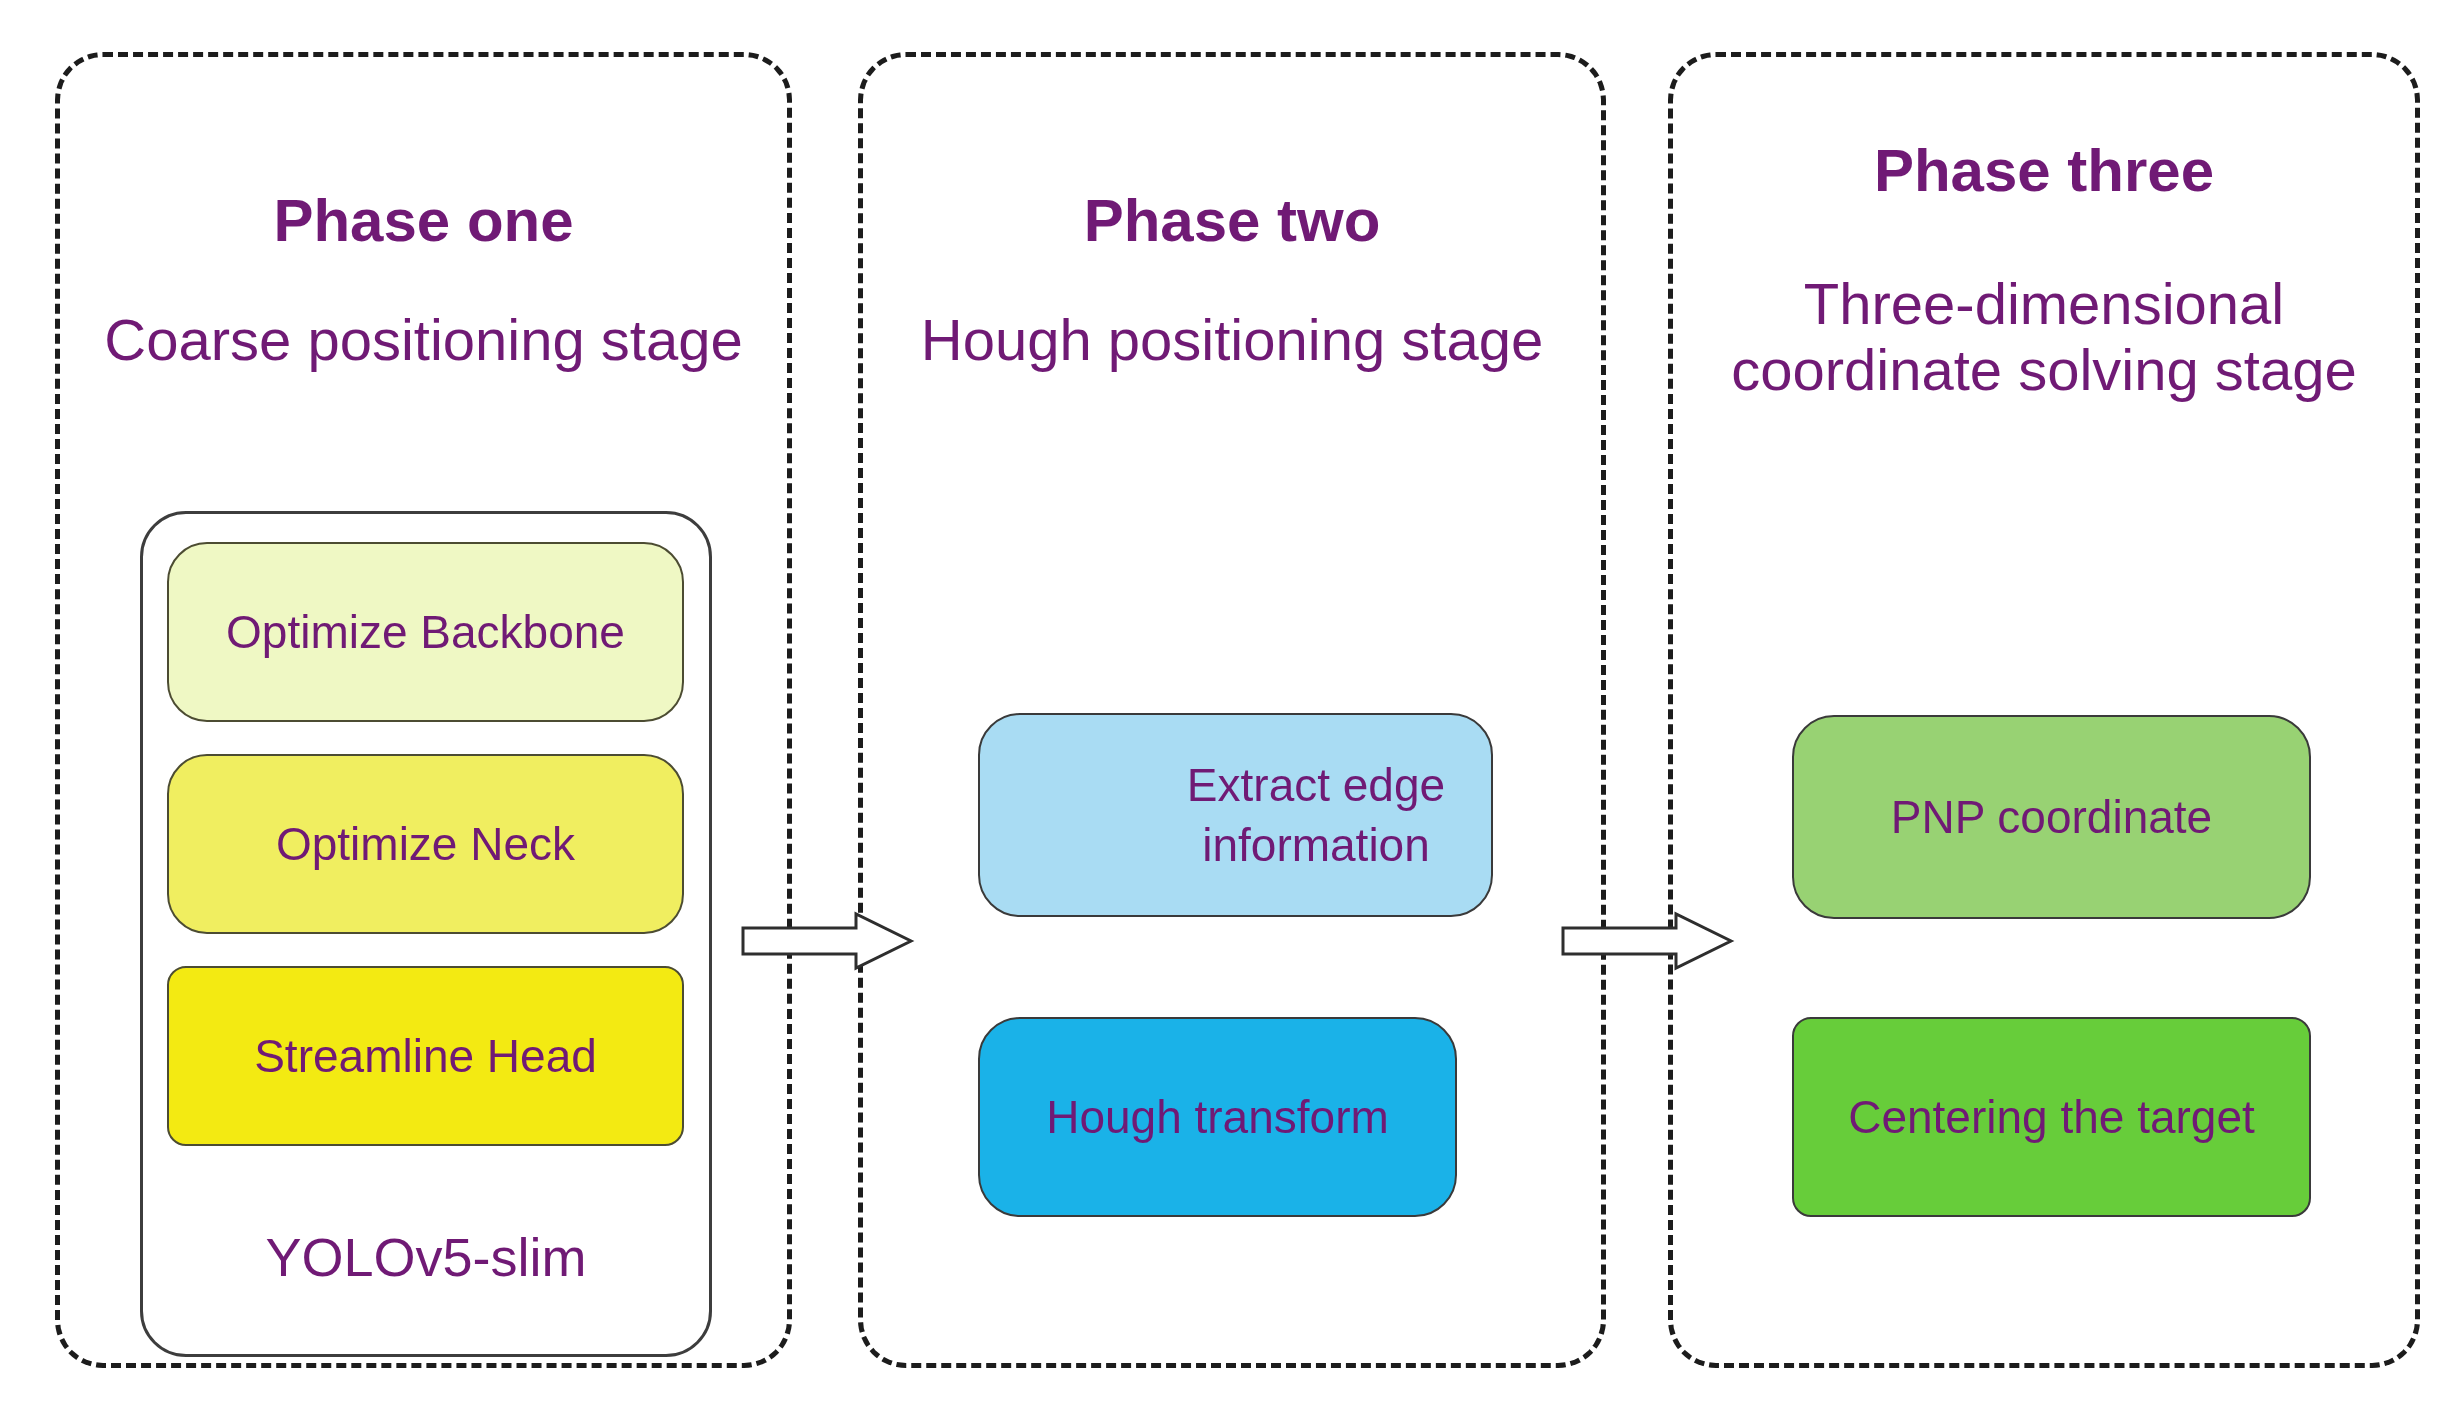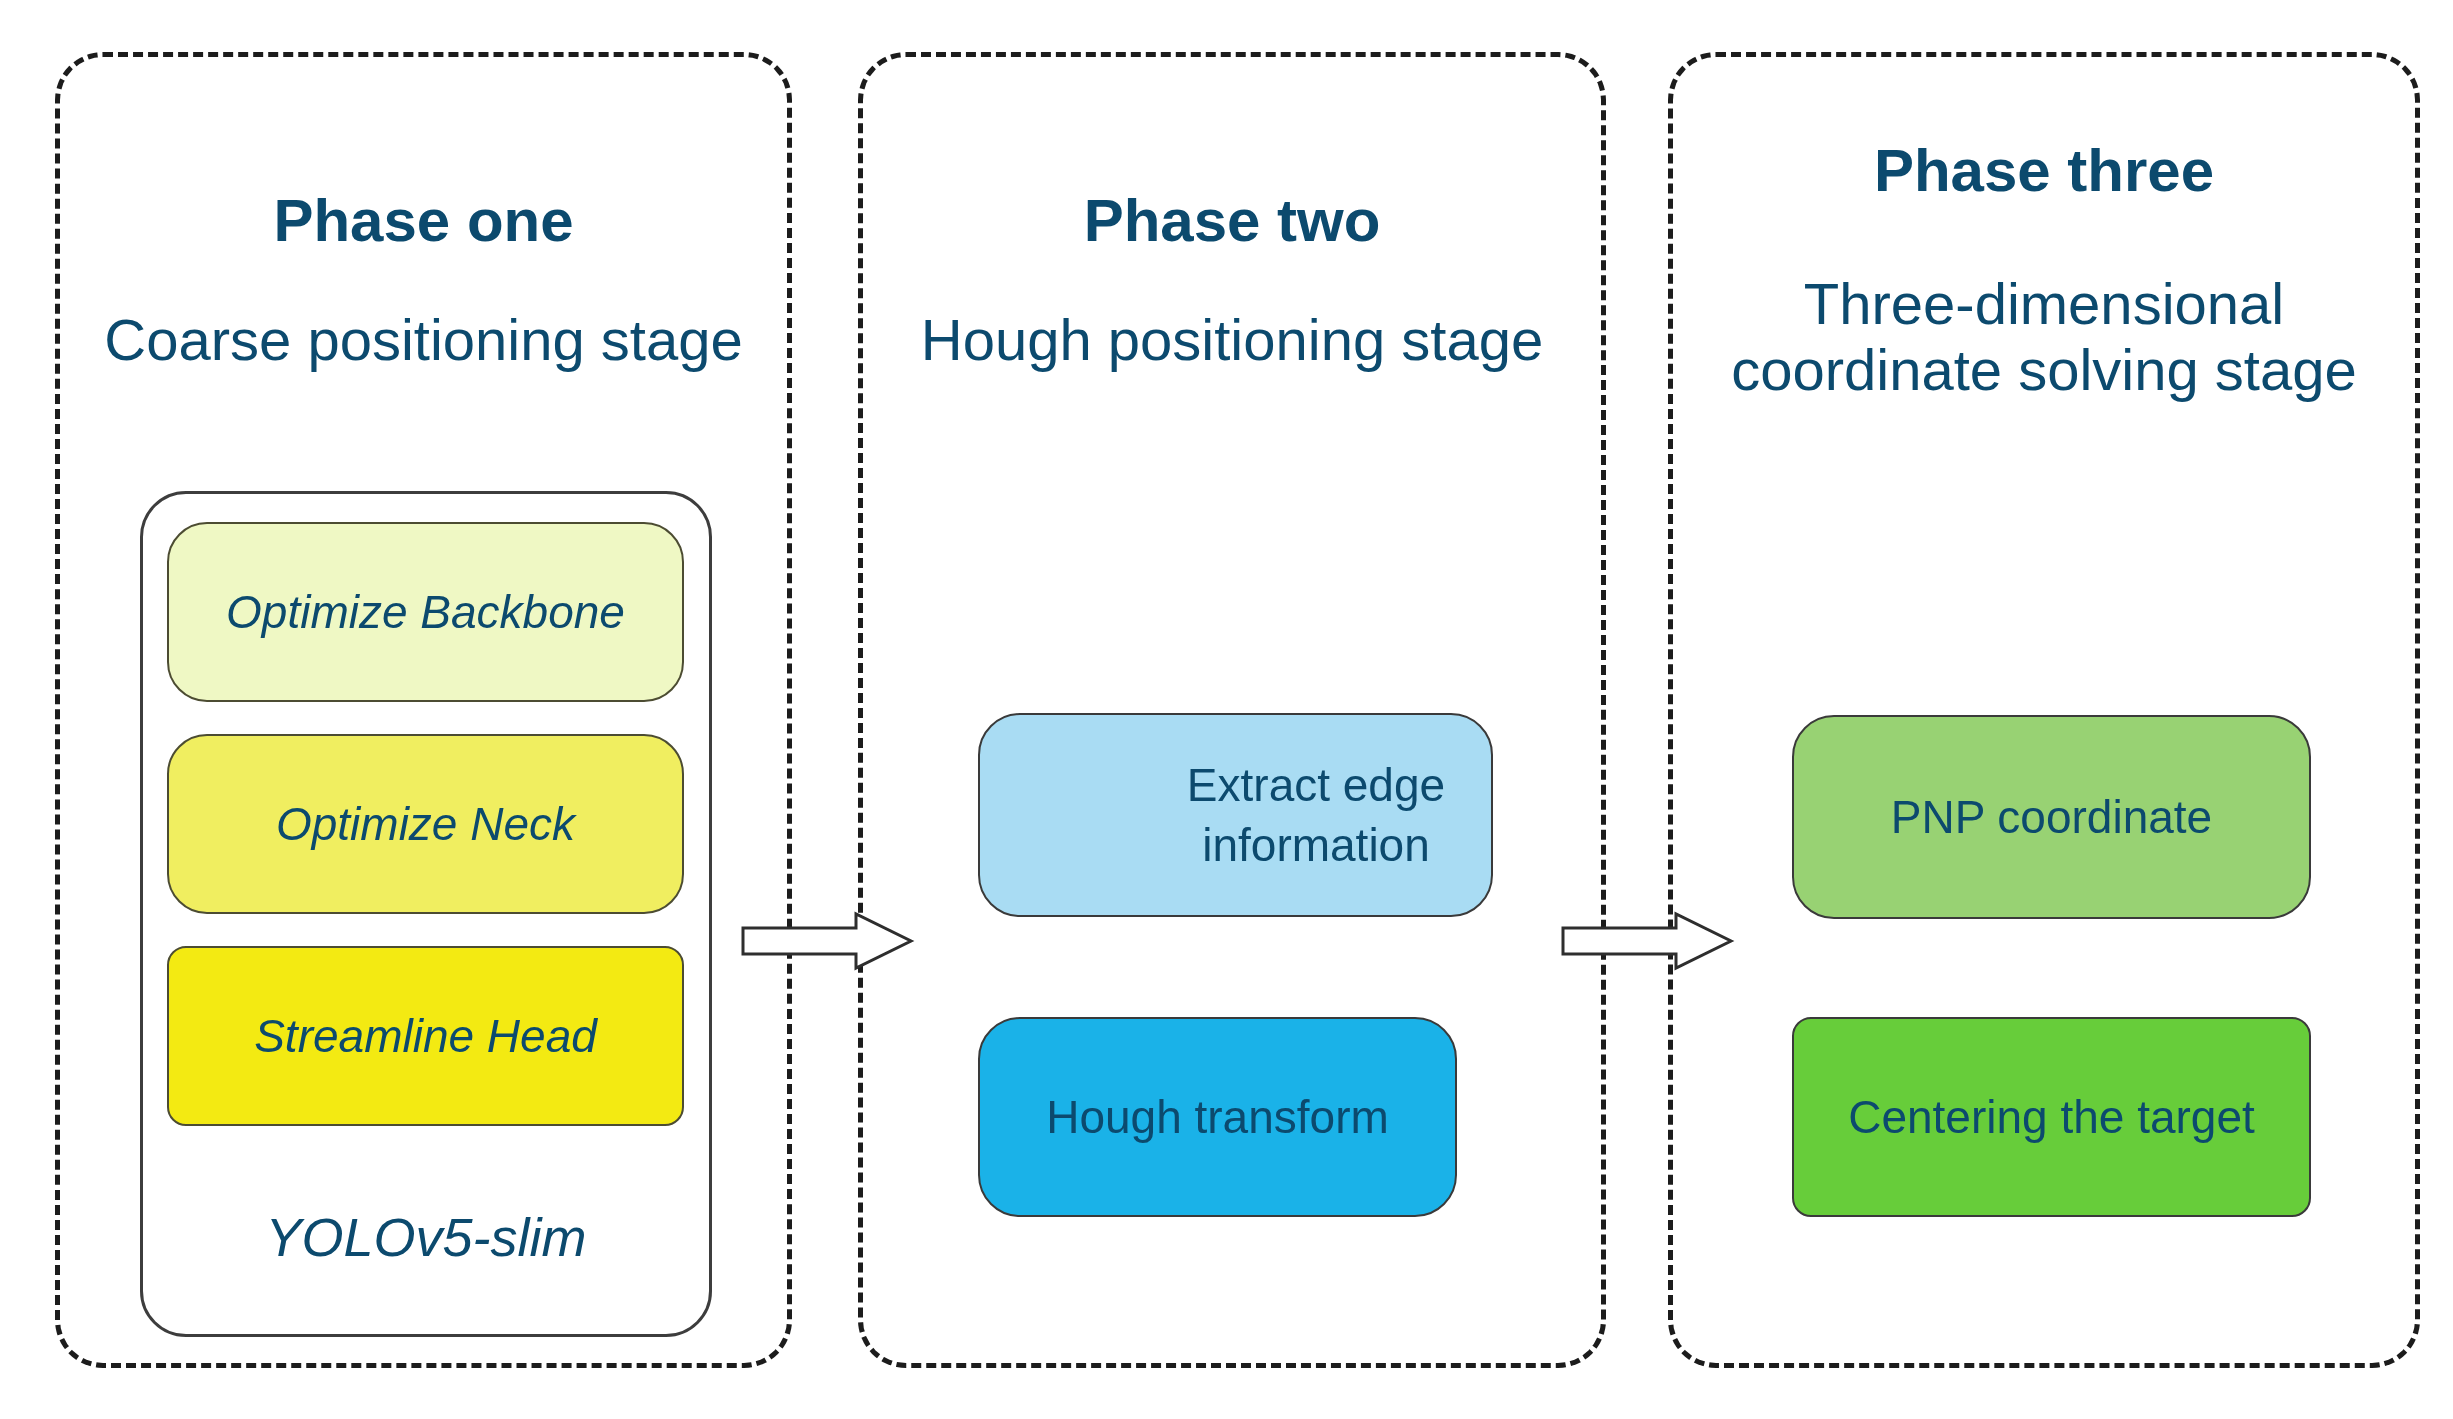--- a/index.html
+++ b/index.html
@@ -2,21 +2,21 @@
 <html><head>
 <meta charset="utf-8">
 <style>
   html, body { margin: 0; padding: 0; background: #ffffff; }
   .canvas {
     position: relative;
     width: 2453px;
     height: 1419px;
     background: #ffffff;
     font-family: "Liberation Sans", "DejaVu Sans", sans-serif;
-    color: #0c4a6e;
+    color: #701a75;
     overflow: hidden;
   }
   .panel {
     position: absolute;
     top: 52px;
     height: 1316px;
     border: 5px dashed #1c1c1c;
     border-radius: 48px;
     box-sizing: border-box;
   }
@@ -41,27 +41,26 @@
     margin: 0;
   }
   .p1 .phase-title, .p2 .phase-title { top: 132px; }
   .p1 .phase-sub, .p2 .phase-sub { top: 250px; left: 0; width: 100%; }
   .p3 .phase-title { top: 82px; }
   .p3 .phase-sub { top: 214px; left: 56px; right: 56px; }
 
   
   .container-box {
     position: absolute;
-    left: 80px; top: 434px;
+    left: 80px; top: 454px;
     width: 572px; height: 846px;
     background: #ffffff;
     border: 3px solid #3d3d3d;
     border-radius: 46px;
     box-sizing: border-box;
-    font-style: italic;
   }
   .step {
     position: absolute;
     left: 24px;
     width: 517px; height: 180px;
     border: 2px solid #4c4c32;
     border-radius: 40px;
     box-sizing: border-box;
     display: flex;
     align-items: center;

